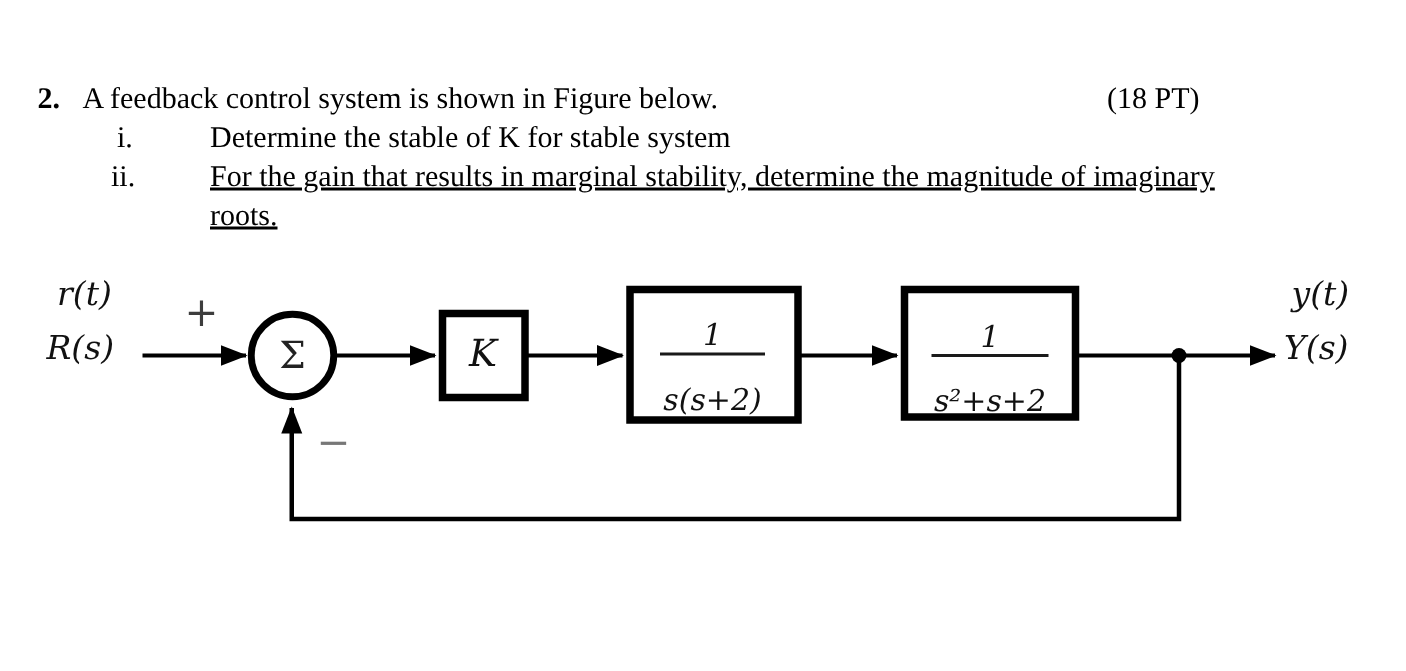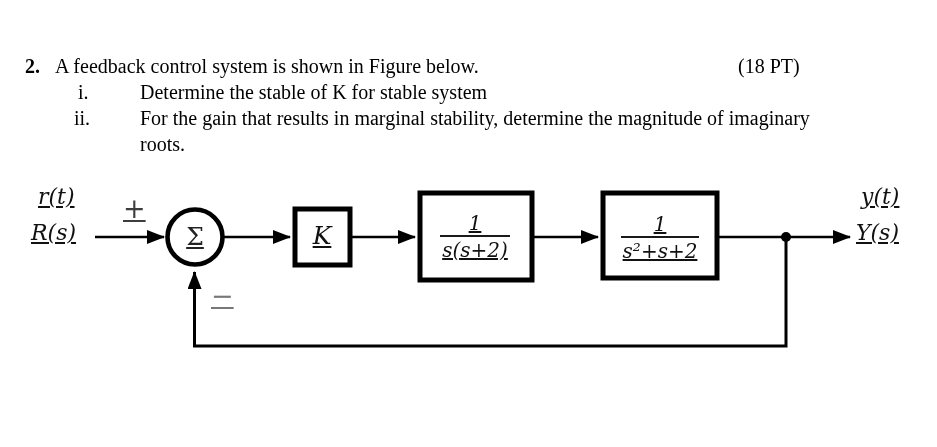--- a/index.html
+++ b/index.html
@@ -24,28 +24,27 @@
     line-height: 26px;
     color: #000000;
     white-space: nowrap;
   }
   #problem-number   { left: 25px;  top: 53px; font-weight: bold; }
   #problem-statement{ left: 55px;  top: 53px; }
   #problem-points   { left: 738px; top: 53px; }
   #item-i-label     { left: 78px;  top: 79px; }
   #item-i-text      { left: 140px; top: 79px; }
   #item-ii-label    { left: 74px;  top: 105px; }
-  #item-ii-text     { left: 140px; top: 105px; white-space: normal; width: 712px; }
+  #item-ii-text     { left: 140px; top: 105px; white-space: normal; width: 712px; text-decoration: underline; }
 
   
   .math {
     font-family: "DejaVu Serif", serif;
     font-style: italic;
     color: #111111;
-    text-decoration: underline;
   }
   .sig-label { font-size: 22px; line-height: 22px; }
   #input-time-label     { left: 38px;  top: 186px; }
   #input-laplace-label  { left: 31px;  top: 222px; }
   #output-time-label    { left: 861px; top: 186px; }
   #output-laplace-label { left: 856px; top: 222px; text-align: right; }
 
   #plus-sign {
     left: 123px; top: 195px;
     font-size: 27px; line-height: 27px;
@@ -75,21 +74,21 @@
   #block1-frac { left: 425px; top: 211px; width: 100px; }
   #block2-frac { left: 607px; top: 212px; width: 106px; }
   .frac {
     display: inline-flex;
     flex-direction: column;
     align-items: center;
     font-size: 20px;
   }
   .frac .num { line-height: 24px; padding: 0 3px; }
   .frac .bar { align-self: stretch; height: 2px; background: #1a1a1a; }
-  .frac .den { line-height: 26px; padding: 0 2px; }
+  .frac .den { line-height: 26px; padding: 0 2px; margin-top: 16px; }
 
   
   #diagram-svg { position: absolute; left: 0; top: 0; }
   .wire  { stroke: #000000; stroke-width: 2.6px; fill: none; }
   .wire-thick { stroke: #000000; stroke-width: 3px; fill: none; }
   .blockbox { stroke: #000000; stroke-width: 5px; fill: none; }
 </style>
 </head>
 <body>
 

